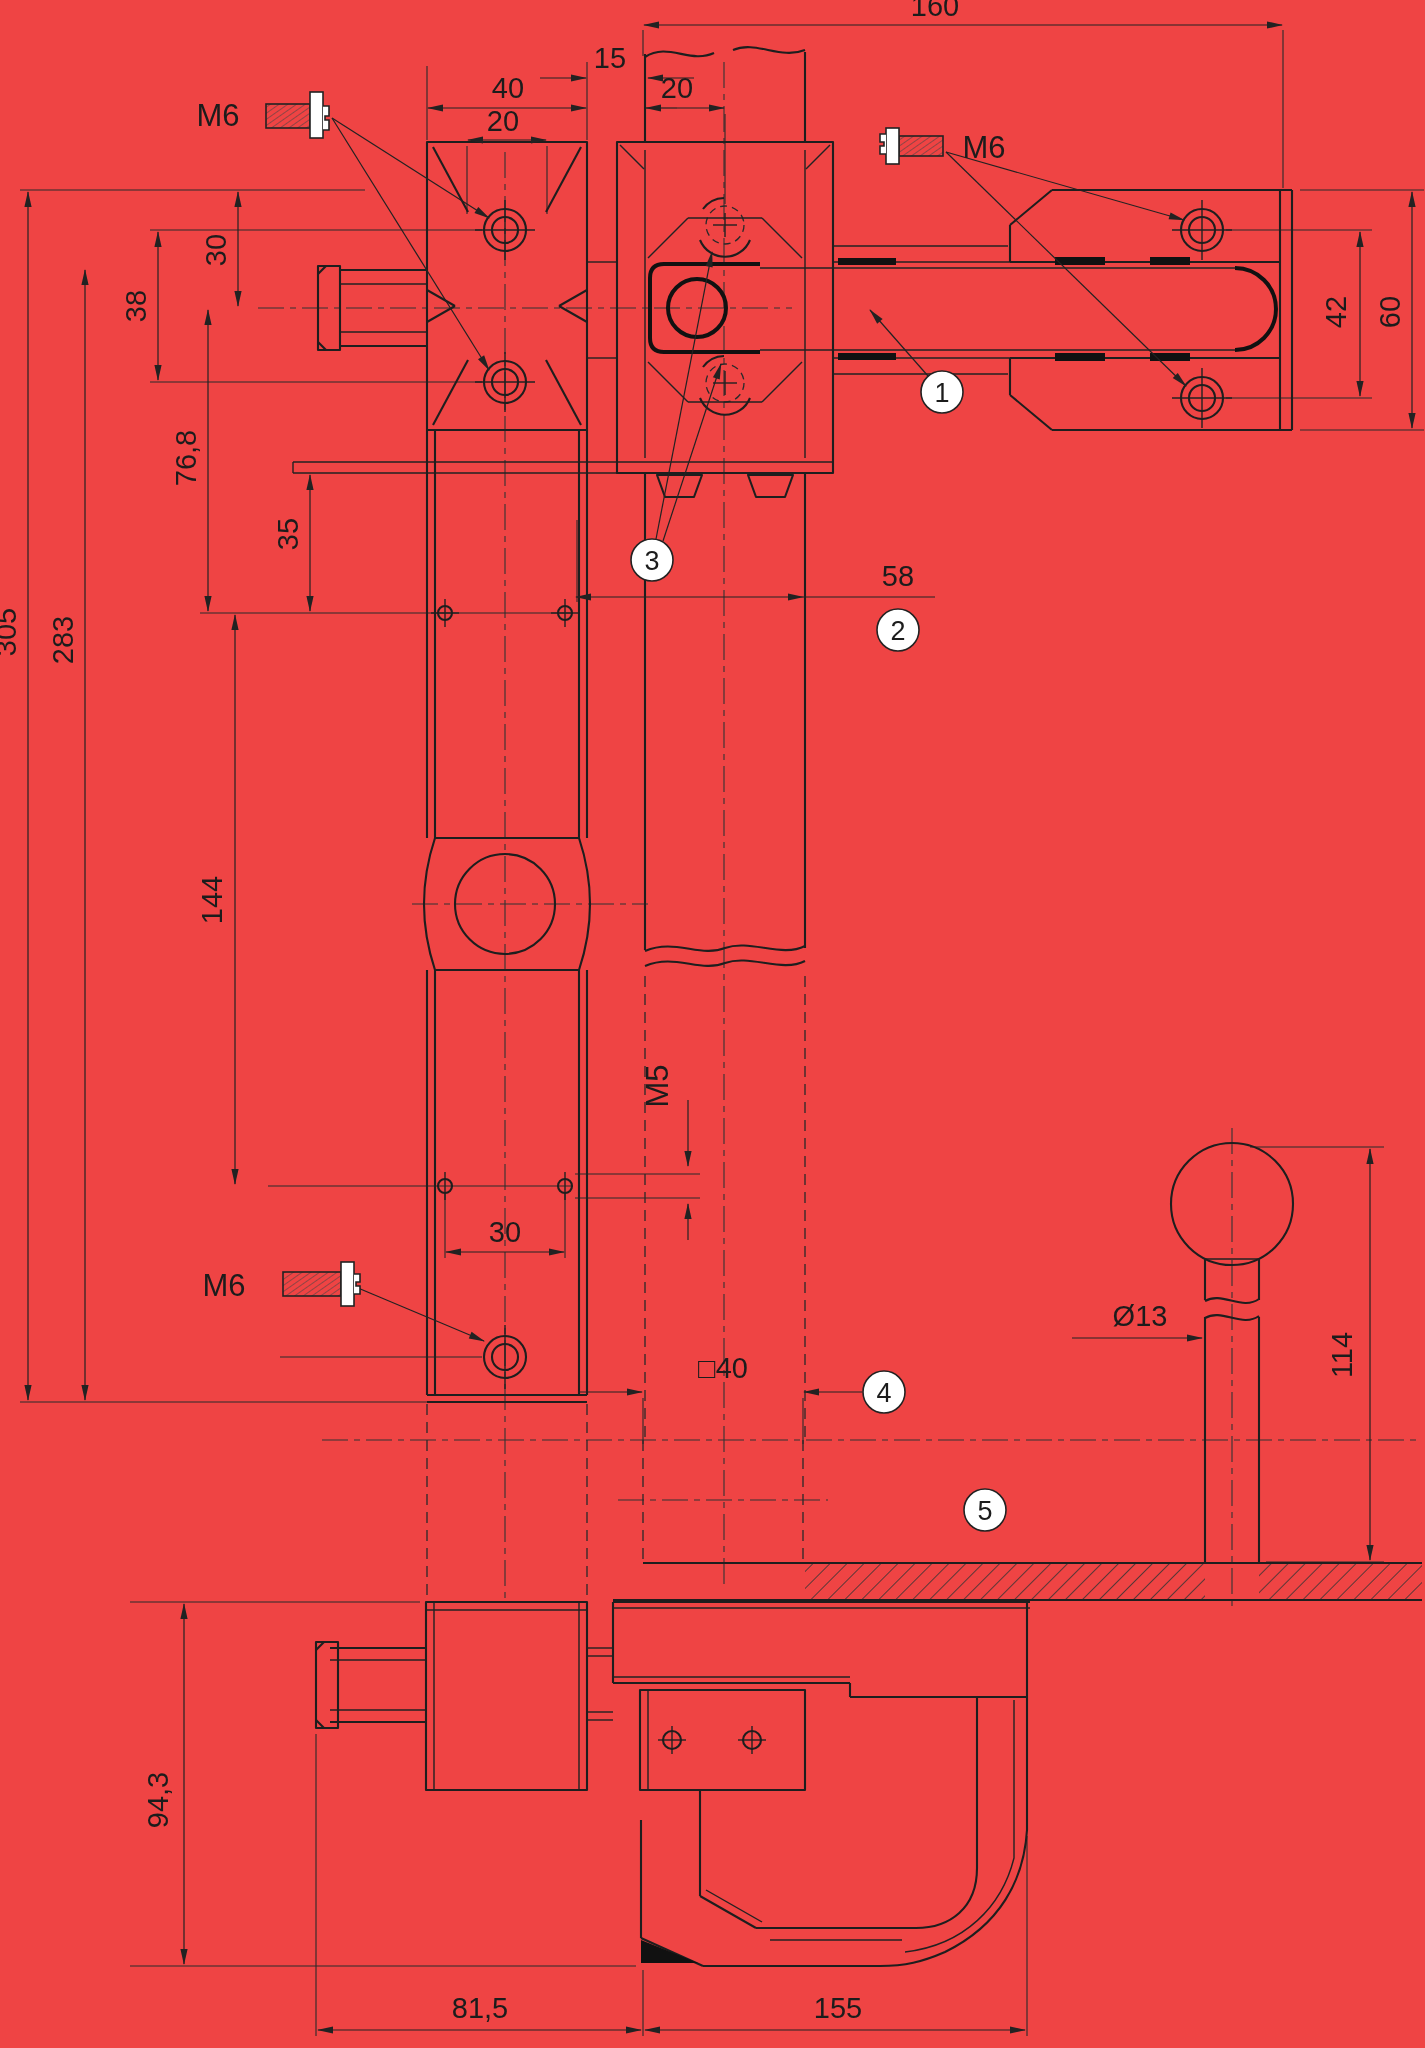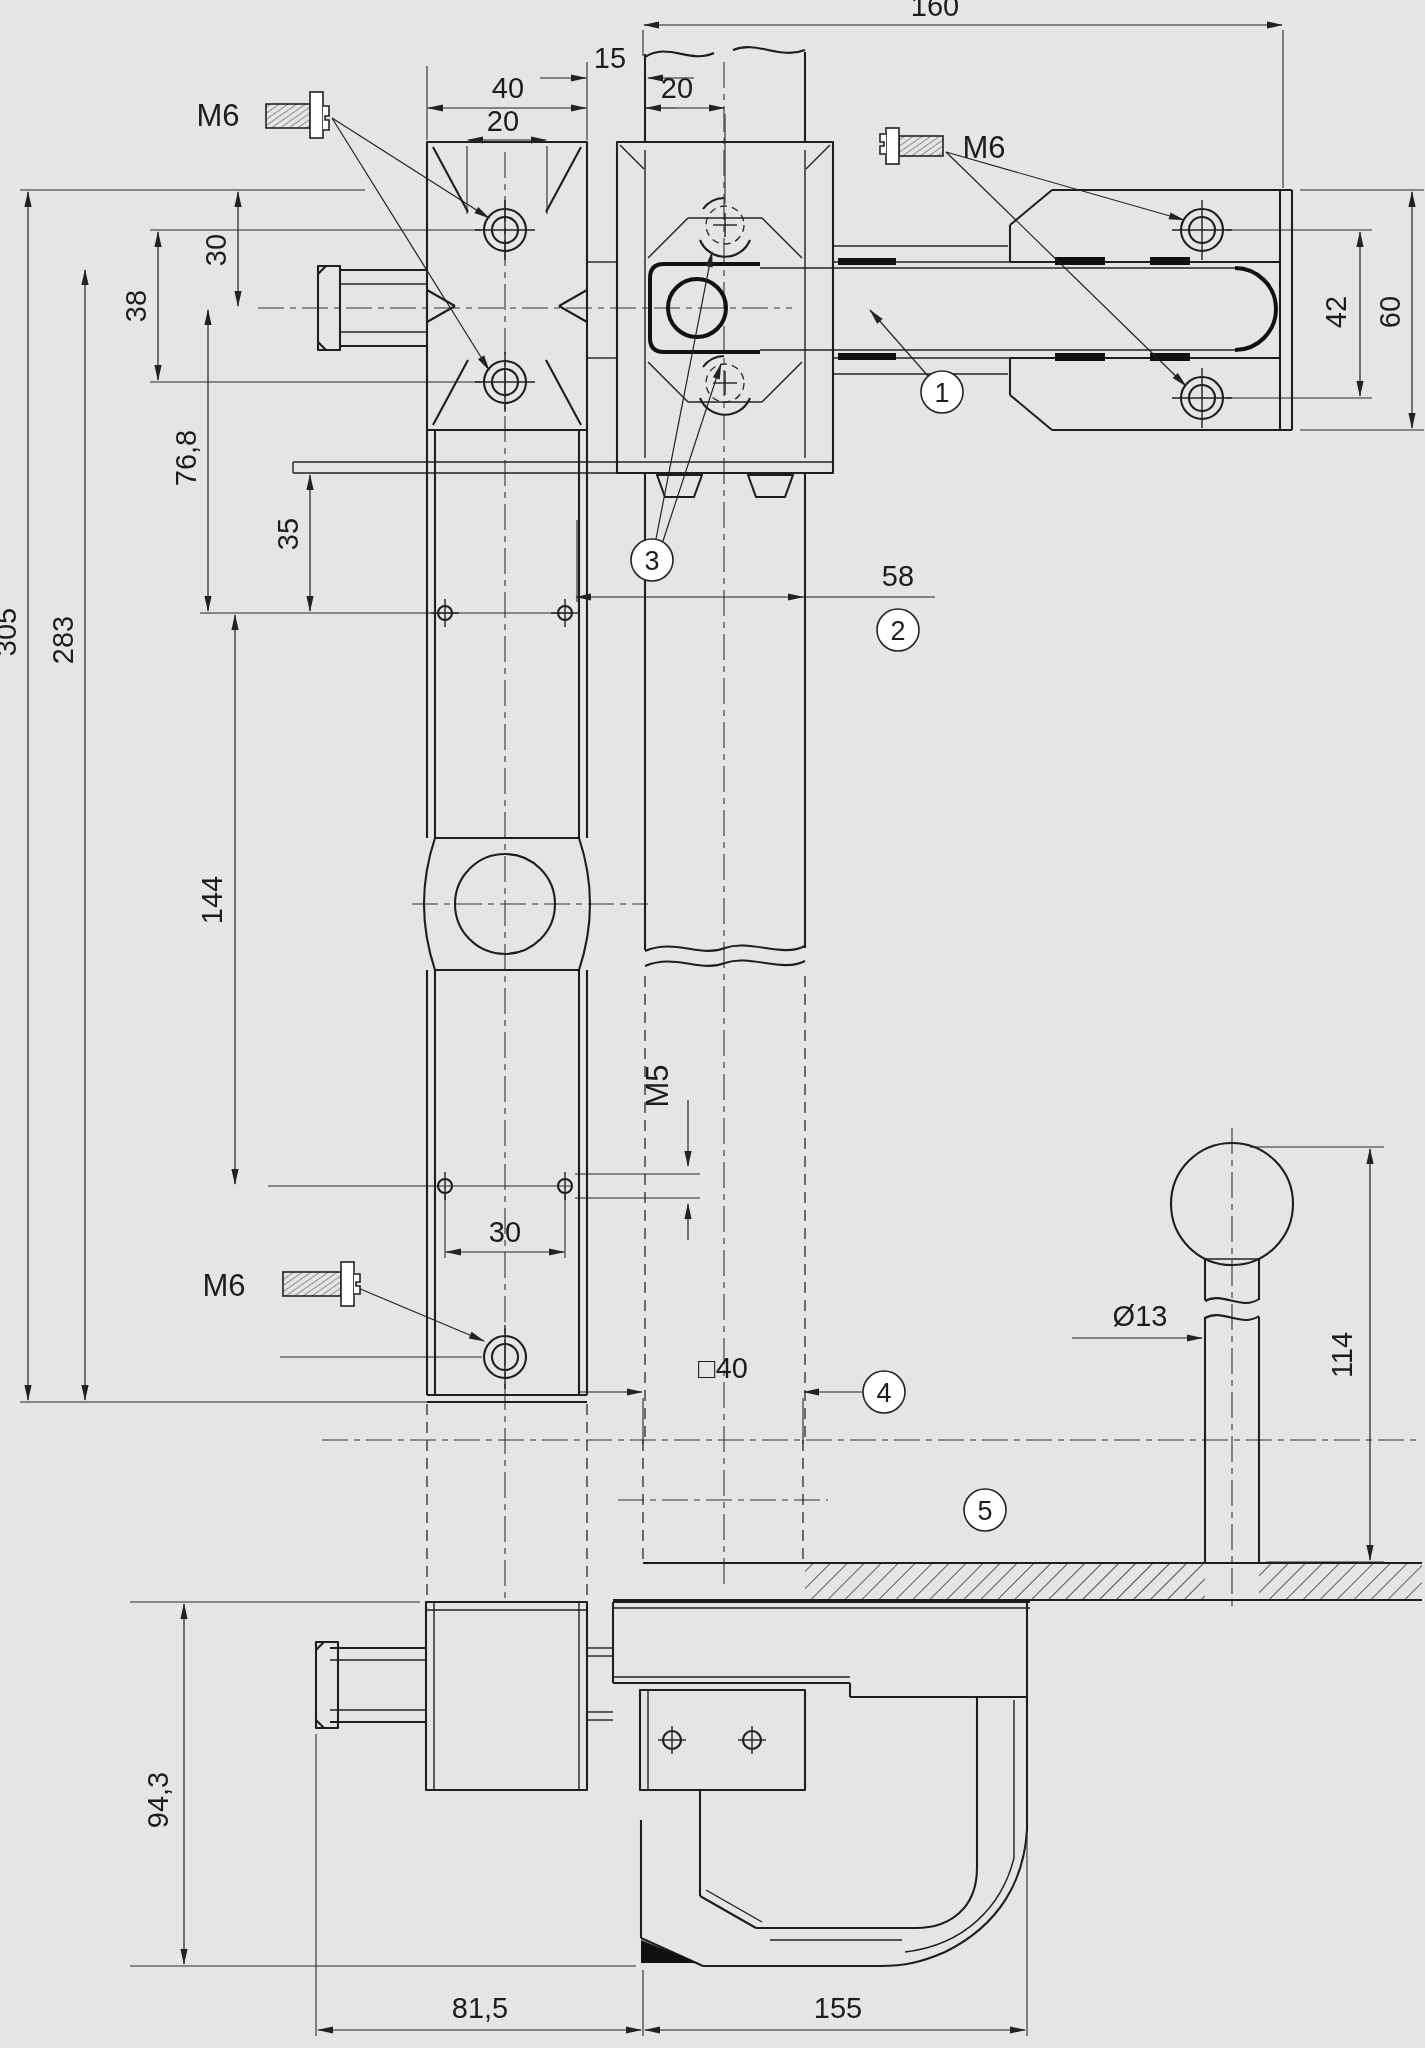--- a/index.html
+++ b/index.html
@@ -1,16 +1,16 @@
 <!DOCTYPE html>
 <html><head>
 <meta charset="utf-8">
 <style>
   html,body{margin:0;padding:0;background:#ffffff;}
-  .sheet{position:relative;width:1425px;height:2048px;background:#e5e5e5;overflow:hidden;}
+  .sheet{position:relative;width:1425px;height:2048px;background:#ef4444;overflow:hidden;}
   svg{position:absolute;left:0;top:0;}
   text{font-family:"Liberation Sans","DejaVu Sans",sans-serif;fill:#1c1c1c;}
   .dimtxt{font-size:29px;}
   .baltxt{font-size:27px;}
   .lbl{font-size:31px;}
 </style>
 </head>
 <body>
 
 <div class="sheet">

